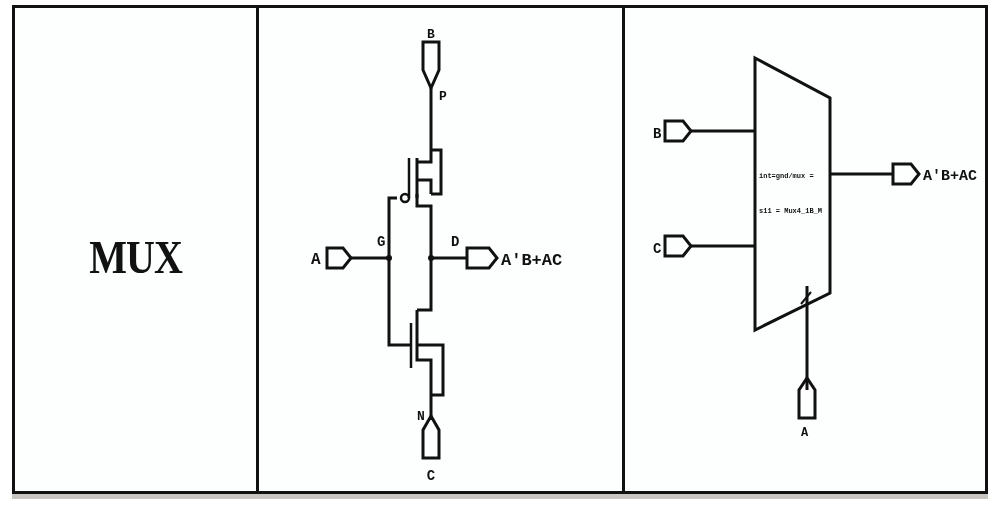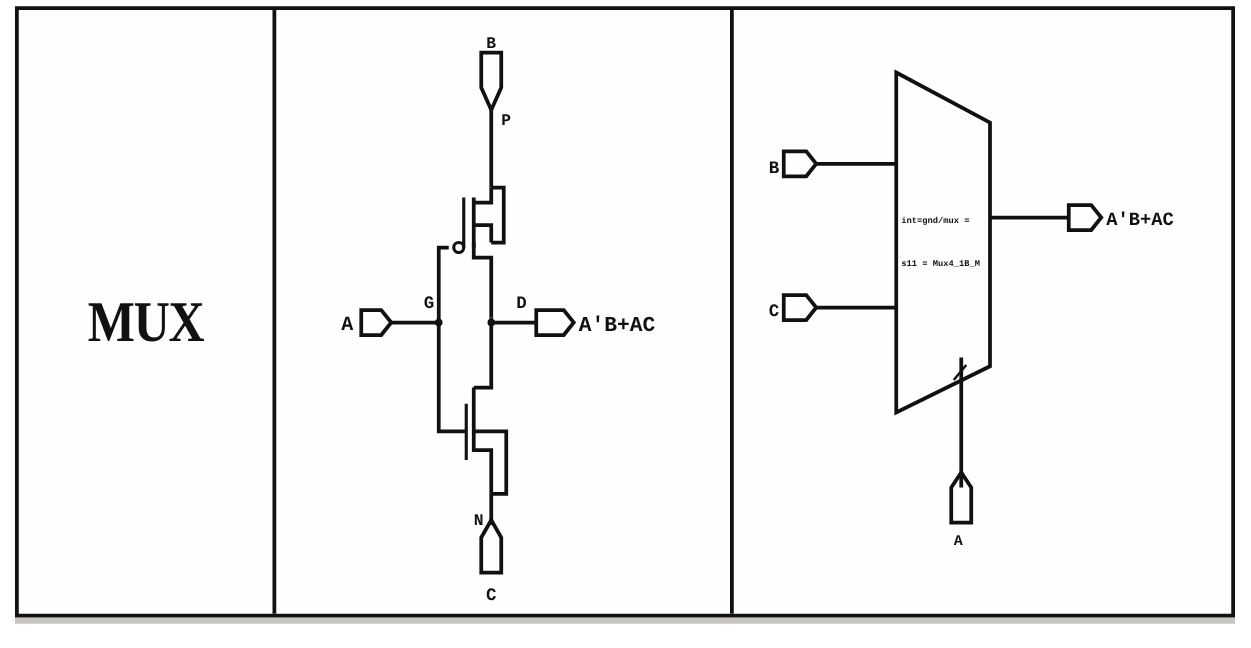--- a/index.html
+++ b/index.html
@@ -4,21 +4,21 @@
 <style>
   html, body { margin: 0; padding: 0; background: #ffffff; }
   body { width: 1001px; height: 518px; position: relative; overflow: hidden; font-family: "Liberation Sans", sans-serif; }
   .table {
     position: absolute; left: 12px; top: 5px; width: 976px; height: 489px;
     border: 3px solid #111; box-sizing: border-box; background: #fdfefe;
     display: flex;
   }
   .shadow { position: absolute; left: 12px; top: 494px; width: 976px; height: 5px; background: #c8c4c0; }
   .cell { position: relative; height: 100%; box-sizing: border-box; }
-  .cell-1 { width: 206px; border-right: 3px solid #111; }
+  .cell-1 { width: 244px; border-right: 3px solid #111; }
   .cell-2 { width: 366px; border-right: 3px solid #111; }
   .cell-3 { flex: 1; }
   .mux-label {
     position: absolute; left: 0; right: 0; top: 226px; text-align: center;
     font-family: "Liberation Serif", serif; font-weight: bold; font-size: 40px; color: #111;
     transform: scaleY(1.15); letter-spacing: -1px;
   }
   svg { position: absolute; left: 0; top: 0; }
   svg text { font-family: "Liberation Mono", monospace; font-weight: bold; fill: #111; }
 </style>

